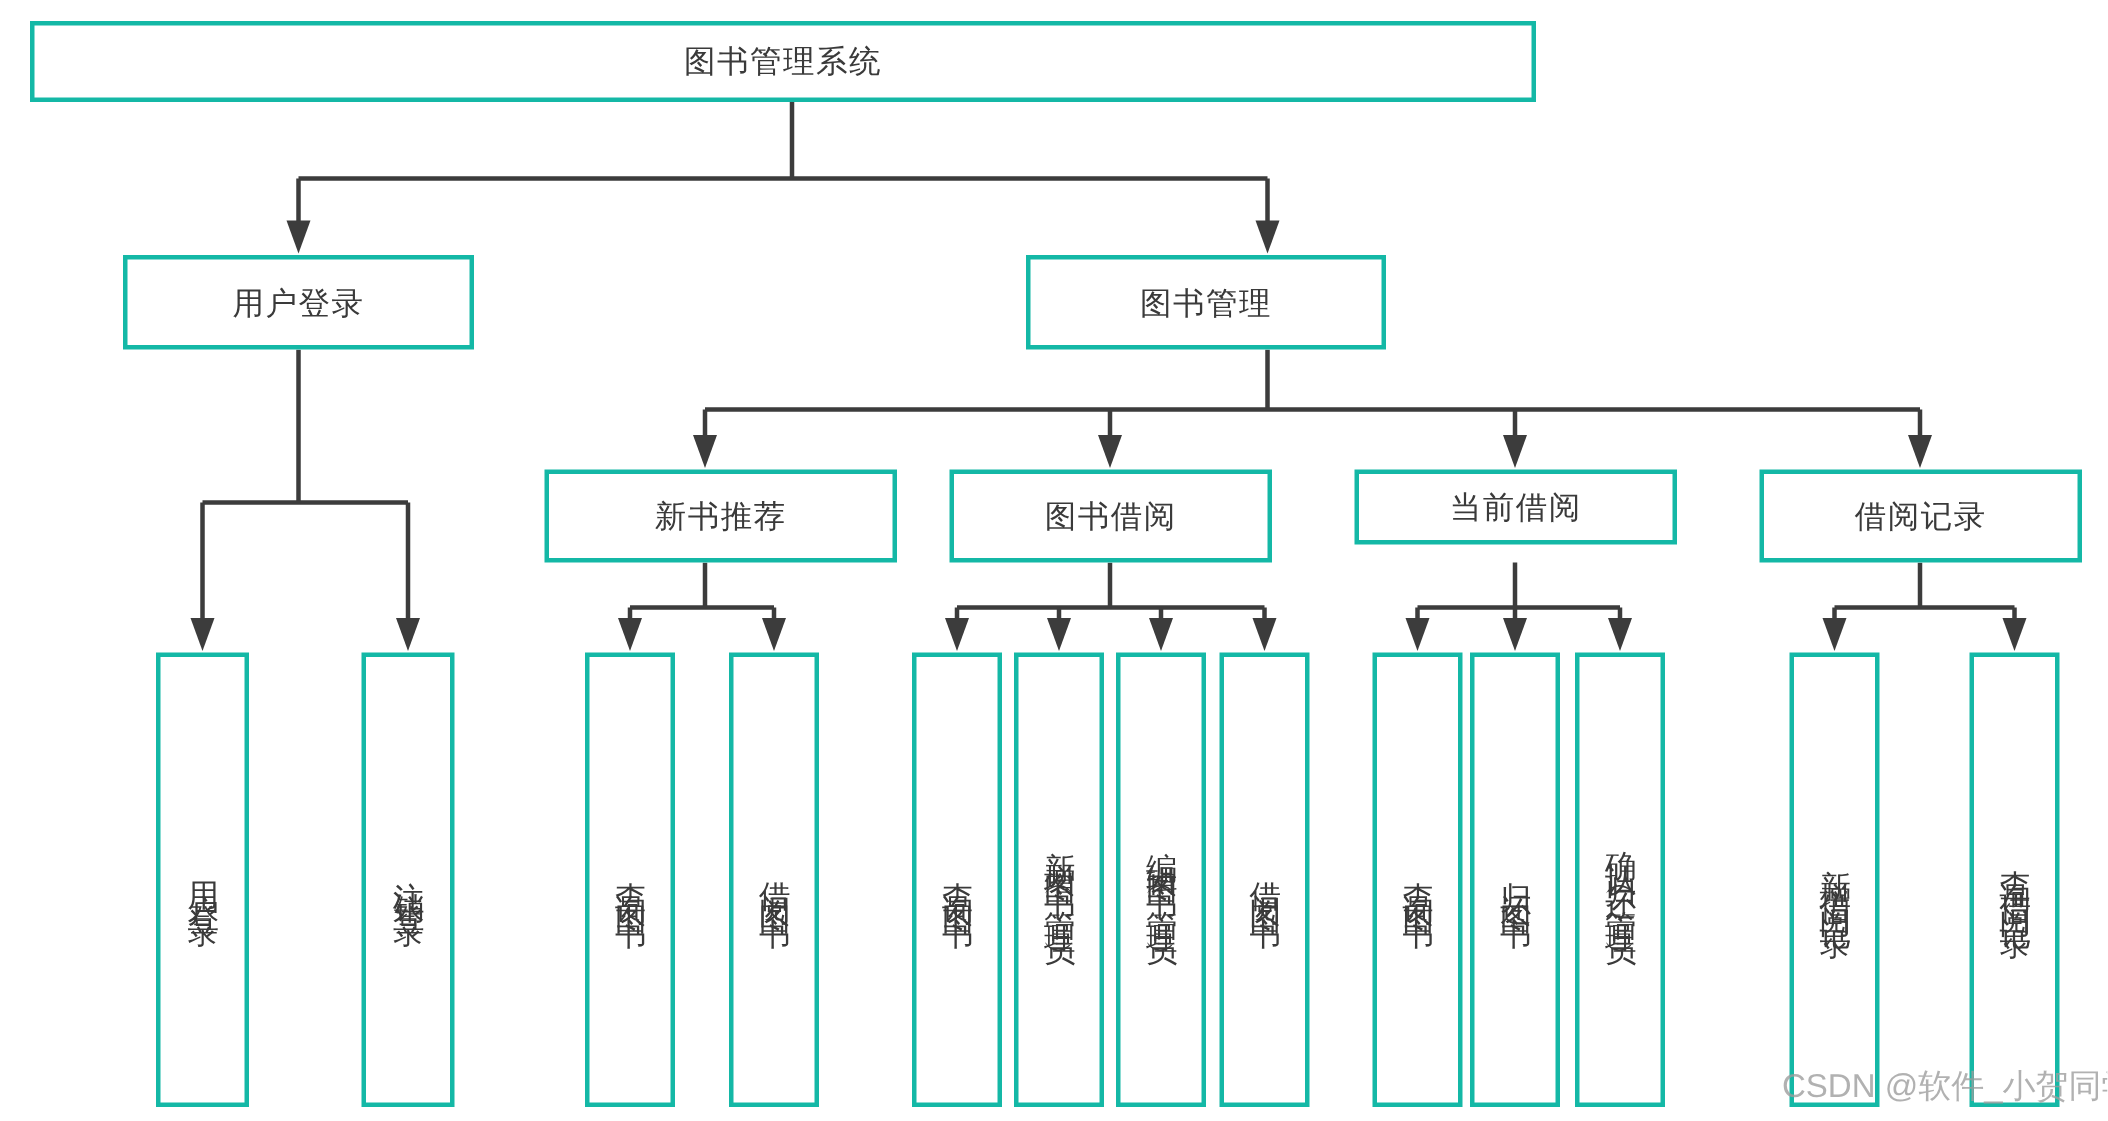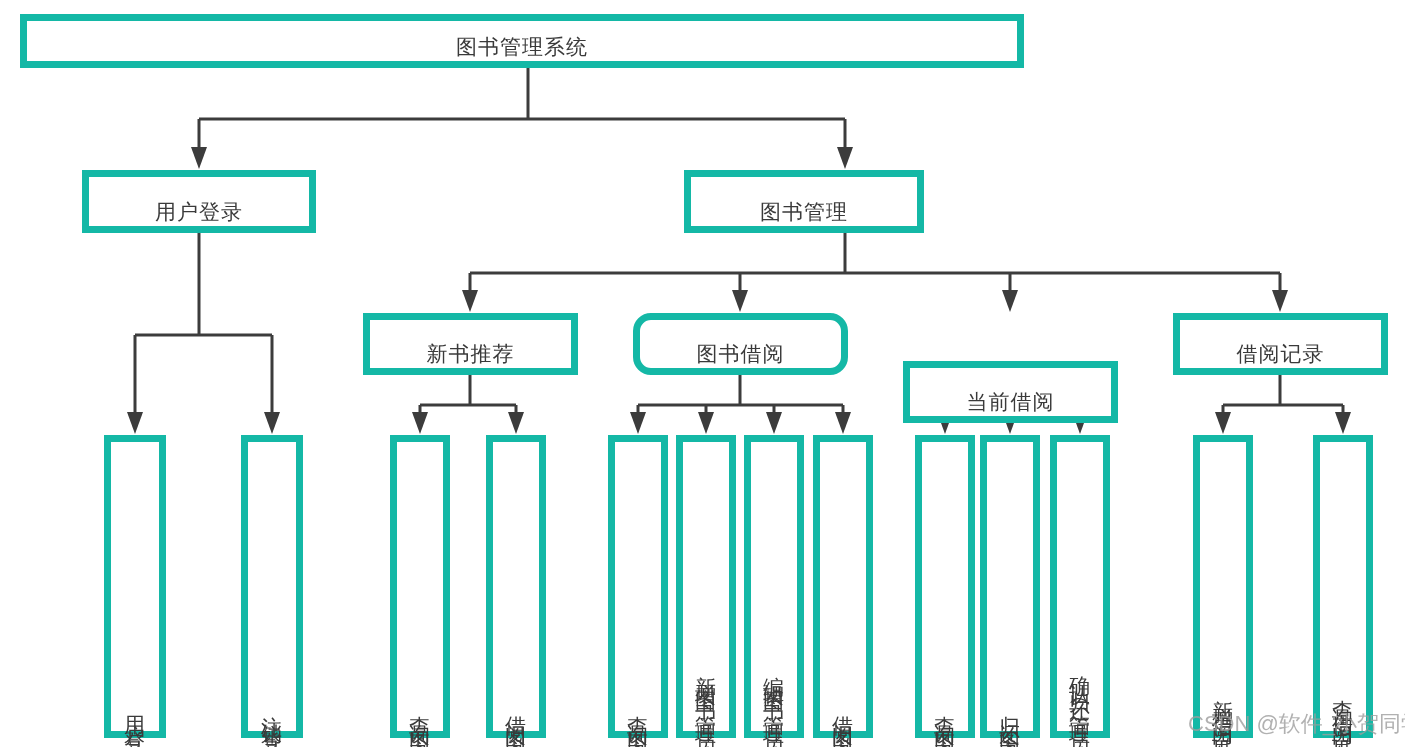--- a/index.html
+++ b/index.html
@@ -20,24 +20,24 @@
     position: absolute;
     left: 0;
     top: 0;
     width: 1405px;
     height: 747px;
     pointer-events: none;
   }
   .box {
     position: absolute;
     box-sizing: border-box;
-    border: 7px solid #14b8a6;
+    border: 3px solid #14b8a6;
     background: #ffffff;
     display: flex;
-    align-items: flex-end;
+    align-items: center;
     justify-content: center;
     font-size: 21px;
     letter-spacing: 1px;
     color: #3a3a3a;
     text-align: center;
   }
   .leaf .vlabel {
     writing-mode: vertical-rl;
     text-orientation: mixed;
     letter-spacing: 8px;
@@ -97,27 +97,27 @@
     <span>图书管理系统</span>
   </div>
 
   <div class="box" style="left:82px; top:170px; width:234px; height:63px;">
     <span>用户登录</span>
   </div>
   <div class="box" style="left:684px; top:170px; width:240px; height:63px;">
     <span>图书管理</span>
   </div>
 
-  <div class="box" style="left:363px; top:313px; width:215px; height:62px;">
+  <div class="box" style="left:363px; top:313px; width:235px; height:62px;">
     <span>新书推荐</span>
   </div>
-  <div class="box" style="left:633px; top:313px; width:215px; height:62px;border-radius:18px;">
+  <div class="box" style="left:633px; top:313px; width:215px; height:62px;">
     <span>图书借阅</span>
   </div>
-  <div class="box" style="left:903px; top:313px; width:215px; height:62px;margin-top:48px;">
+  <div class="box" style="left:903px; top:313px; width:215px; height:50px;">
     <span>当前借阅</span>
   </div>
   <div class="box" style="left:1173px; top:313px; width:215px; height:62px;">
     <span>借阅记录</span>
   </div>
 
   <div class="box leaf" style="left:104px; top:435px; width:62px; height:303px;">
     <span class="vlabel">用户登录</span>
   </div>
   <div class="box leaf" style="left:241px; top:435px; width:62px; height:303px;">

